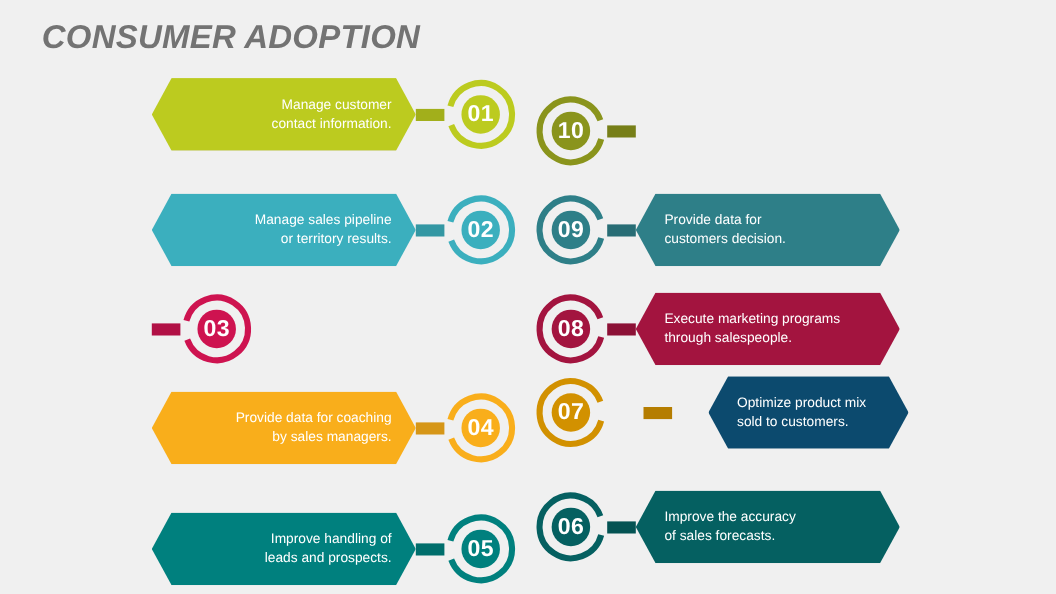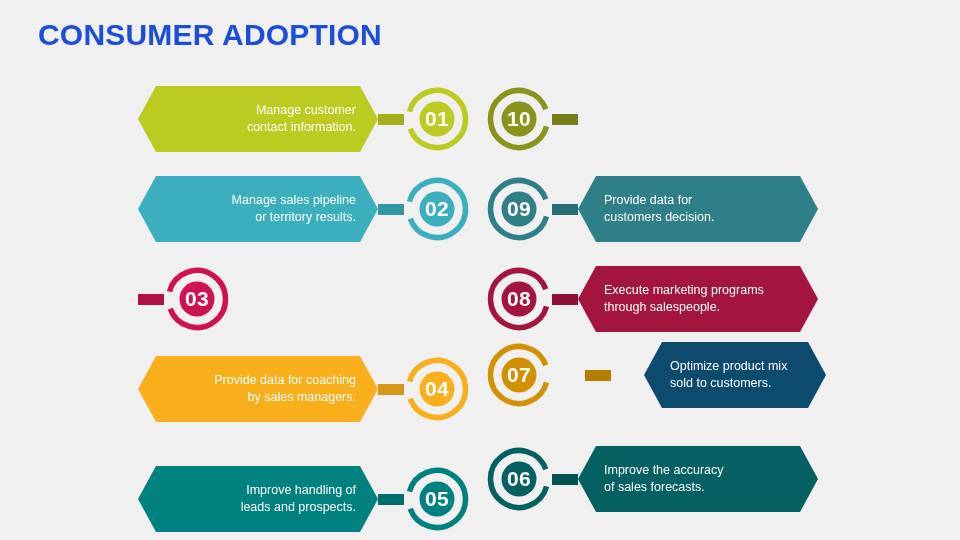--- a/index.html
+++ b/index.html
@@ -113,24 +113,24 @@
     color: #ffffff;
     letter-spacing: 0.3px;
     z-index: 3;
   }
 </style>
 </head>
 <body style="background: rgb(240, 240, 240);">
 
 <div id="infographic">
 
-  <div class="title" style="color: #1d4ed8;">CONSUMER ADOPTION</div>
+  <div class="title" style="color: #737373; font-style: italic;">CONSUMER ADOPTION</div>
 
   <div id="rows-container">
-      <div class="row left" style="top: 86px; align-items: center;">
+      <div class="row left" style="top: 71px; align-items: center;">
         <div class="banner" style="background: rgb(188, 203, 31);">
           <div class="banner-text"><div>Manage customer</div><div>contact information.</div></div>
         </div>
         <div class="connector" style="background: rgb(188, 203, 31);"></div>
         <div class="badge">
           <svg viewBox="0 0 66 66">
             <path d="M 5.4711139507615485 25.62365721457817 A 28.5 28.5 0 1 1 6.218760307601613 42.74757408478156" stroke="#bccb1f" stroke-width="5.5" fill="none" stroke-linecap="butt"></path>
             <circle cx="33" cy="33" r="17.5" fill="#bccb1f"></circle>
           </svg>
           <div class="badge-num">01</div>

